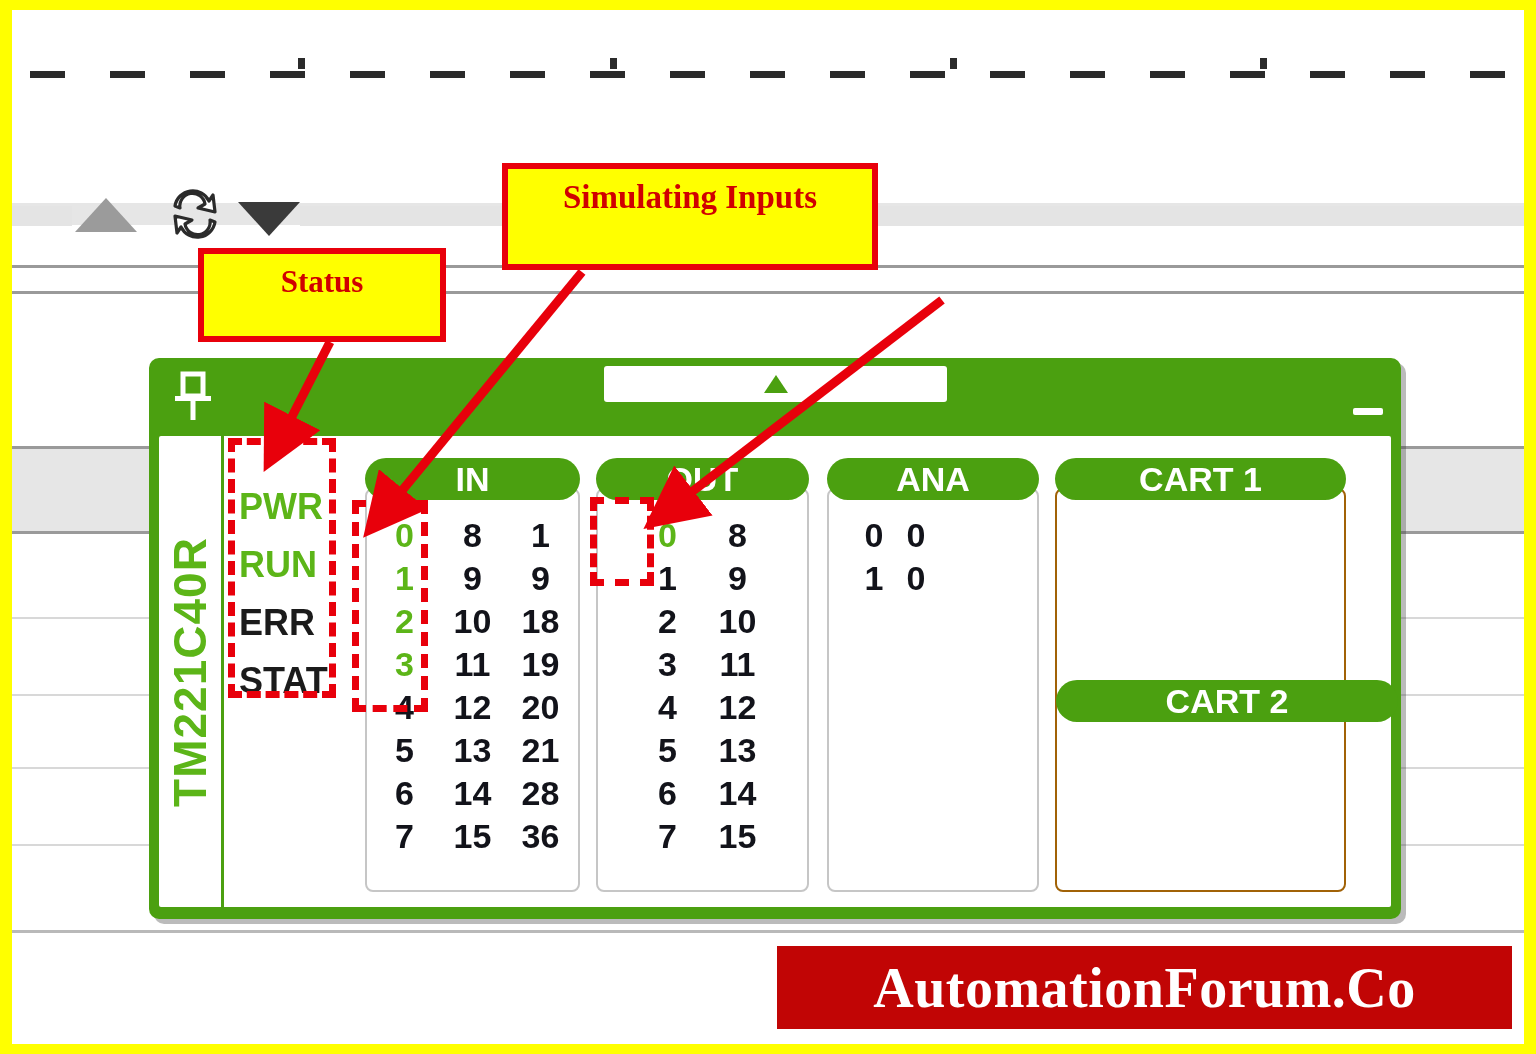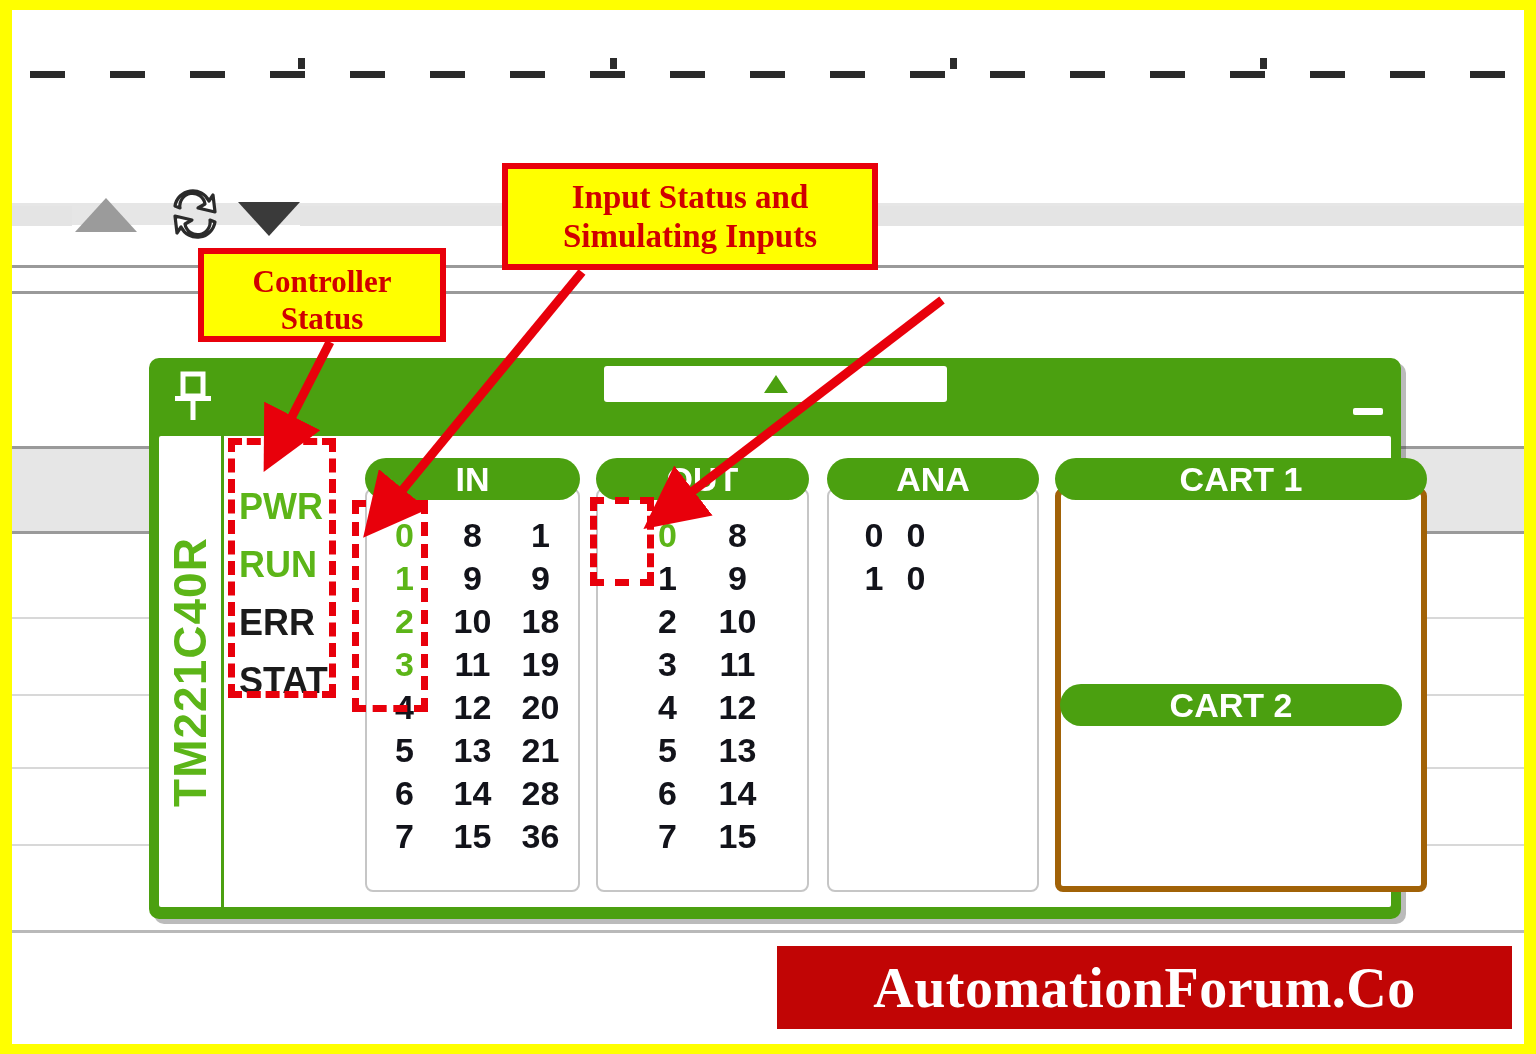--- a/index.html
+++ b/index.html
@@ -261,25 +261,25 @@
 
   .g-out  { left: 437px; width: 213px; }
   .g-out .io-box { height: 404px; }
   .g-out .col { width: 70px; }
 
   .g-ana  { left: 668px; width: 212px; }
   .g-ana .io-box { height: 404px; }
   .g-ana .col { width: 42px; }
   .g-ana .io-cols { justify-content: flex-start; padding-left: 24px; }
 
-  .g-cart { left: 896px; width: 372px; }
+  .g-cart { left: 896px; width: 291px; }
   .cart-box {
     position: relative;
     margin-top: -12px;
-    border: 6px solid #a16207;
+    border: 2px solid #a16207;
     border-radius: 8px;
     background: #ffffff;
     height: 404px;
     box-sizing: border-box;
   }
   .cart2-head {
     position: absolute;
     left: -1px;
     top: 190px;
     width: 342px;
@@ -547,26 +547,24 @@
         <marker id="ah" markerWidth="7" markerHeight="7" refX="3" refY="3.5" orient="auto" markerUnits="strokeWidth">
           <path d="M0,0 L7,3.5 L0,7 z" fill="#e8000b"></path>
         </marker>
       </defs>
       <line x1="318" y1="332" x2="268" y2="430" stroke="#e8000b" stroke-width="9" marker-end="url(#ah)"></line>
       <line x1="570" y1="262" x2="374" y2="500" stroke="#e8000b" stroke-width="9" marker-end="url(#ah)"></line>
       <line x1="930" y1="290" x2="660" y2="497" stroke="#e8000b" stroke-width="9" marker-end="url(#ah)"></line>
     </svg>
 
     <div class="callout c-ctrl">
-      <div>Controller</div>
       <div>Status</div>
     </div>
 
     <div class="callout c-in">
-      <div>Input Status and</div>
       <div>Simulating Inputs</div>
     </div>
 
 
     <div class="watermark">
       <span>AutomationForum.Co</span>
     </div>
 
   </div>
 </div>

